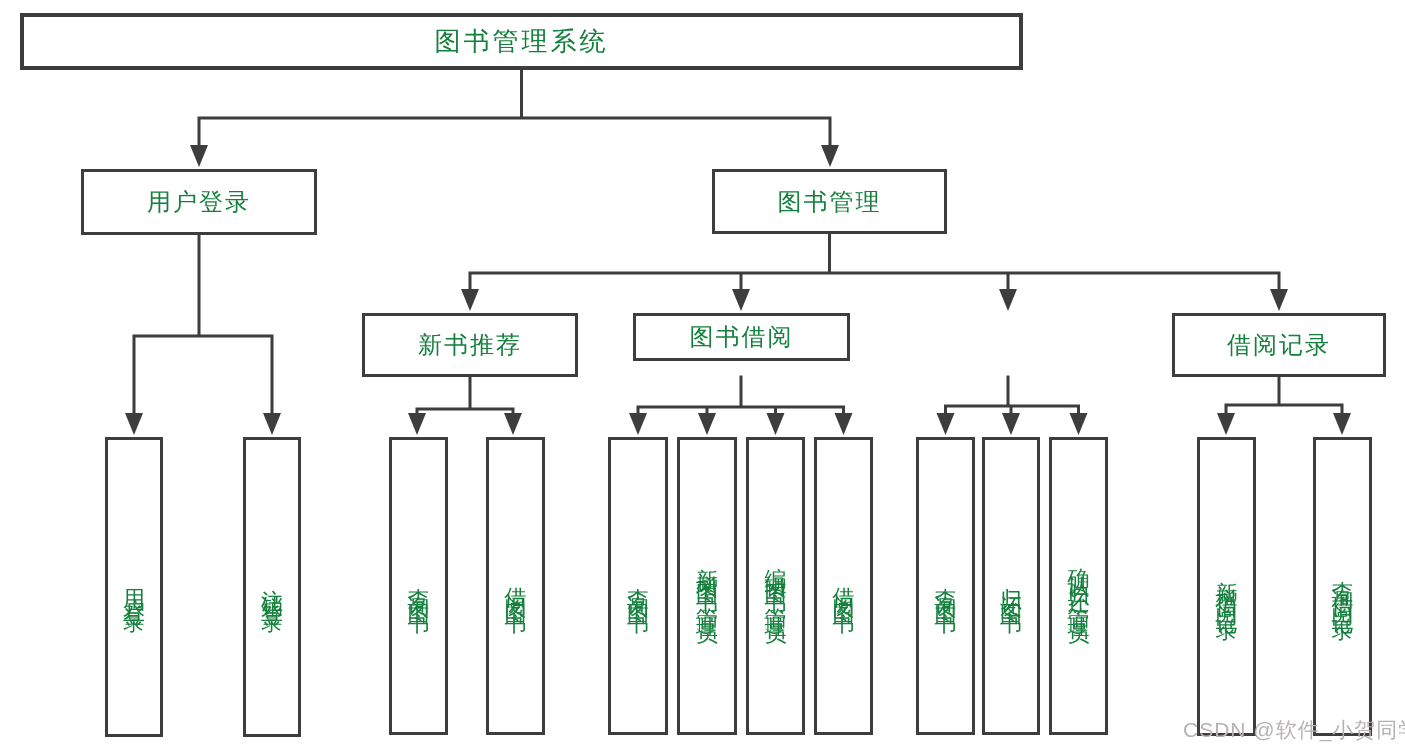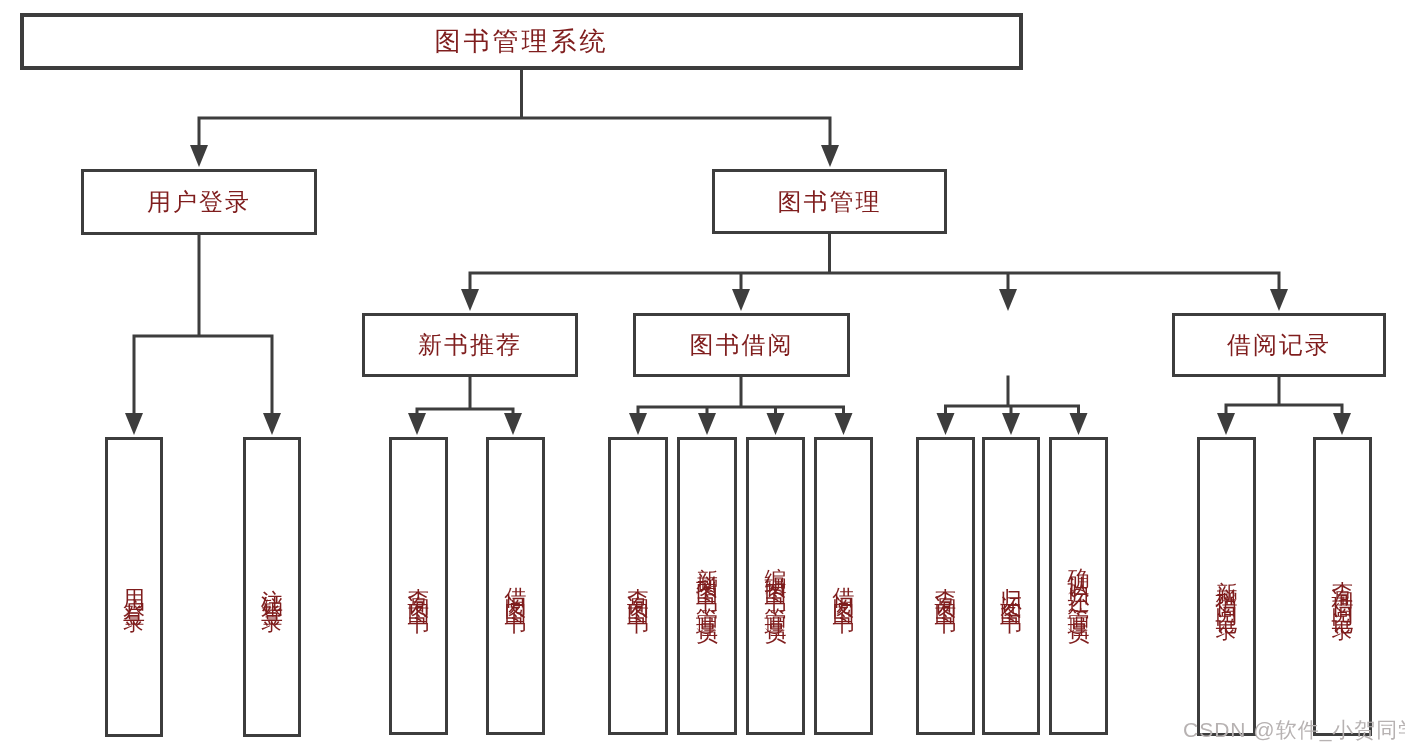--- a/index.html
+++ b/index.html
@@ -4,21 +4,21 @@
 <style>
   html,body { margin:0; padding:0; background:#ffffff; }
   .stage {
     position:relative; width:1405px; height:747px; background:#ffffff;
     font-family:"Liberation Sans","DejaVu Sans",sans-serif; overflow:hidden;
   }
   svg.wires { position:absolute; left:0; top:0; width:1405px; height:747px; }
   .node {
     position:absolute; box-sizing:border-box; border:3px solid #3d3d3d;
     background:#ffffff; display:flex; align-items:center; justify-content:center;
-    color:#7f1d1d;
+    color:#15803d;
   }
   .root-node { border-width:4px; }
   .root-node span { font-size:26px; letter-spacing:3px; }
   .hnode span { font-size:24px; letter-spacing:2px; }
   .vnode span {
     writing-mode:vertical-rl; text-orientation:mixed;
     font-size:22px; letter-spacing:8px; line-height:1.1;
   }
   .watermark {
     position:absolute; left:1183px; top:716px; z-index:3;
@@ -77,21 +77,21 @@
   <div class="node hnode" style="left:81px;top:169px;width:236px;height:66px">
     <span>用户登录</span>
   </div>
   <div class="node hnode" style="left:712px;top:169px;width:235px;height:65px">
     <span>图书管理</span>
   </div>
 
   <div class="node hnode" style="left:362px;top:313px;width:216px;height:64px">
     <span>新书推荐</span>
   </div>
-  <div class="node hnode" style="left:633px;top:313px;width:217px;height:64px">
+  <div class="node hnode" style="left:633px;top:313px;width:217px;height:48px">
     <span>图书借阅</span>
   </div>
   <div class="node hnode" style="left:1172px;top:313px;width:214px;height:64px">
     <span>借阅记录</span>
   </div>
 
   <div class="node vnode" style="left:105px;top:437px;width:58px;height:300px">
     <span>用户登录</span>
   </div>
   <div class="node vnode" style="left:243px;top:437px;width:58px;height:300px">

